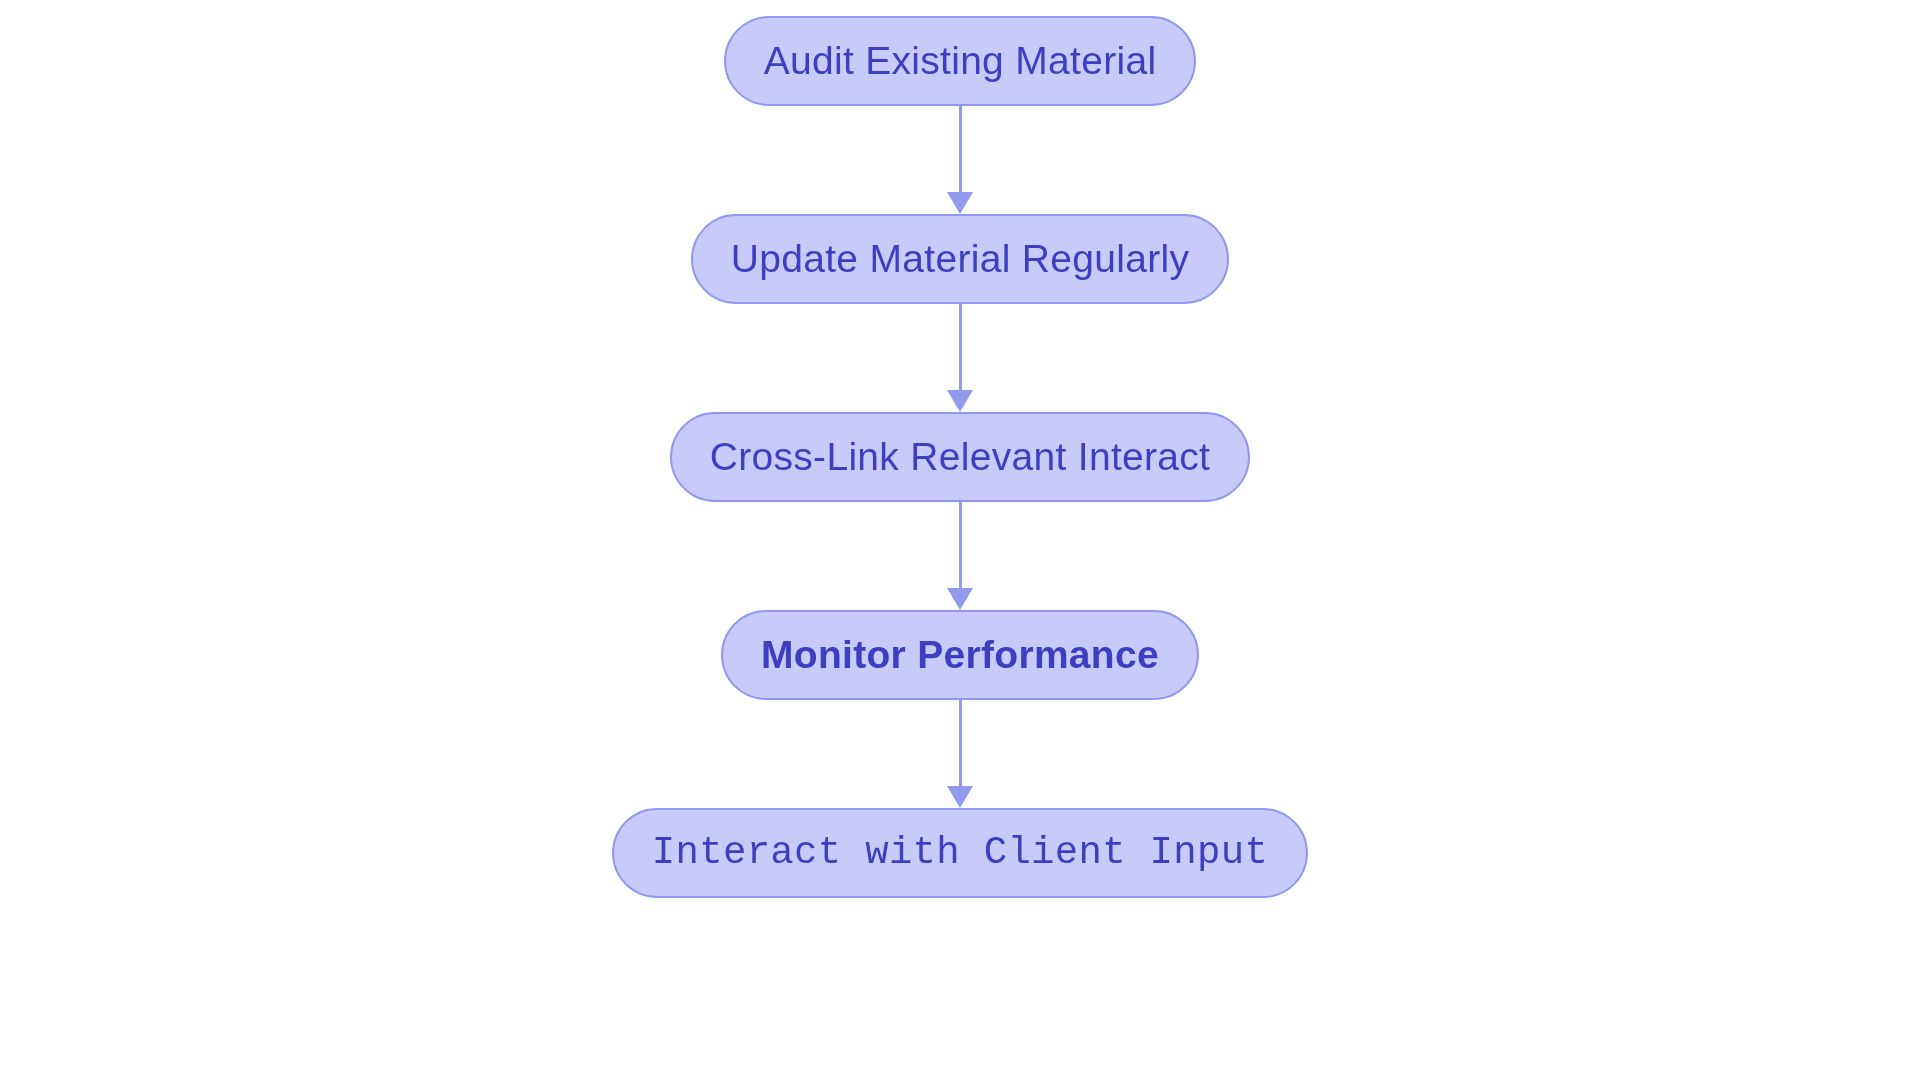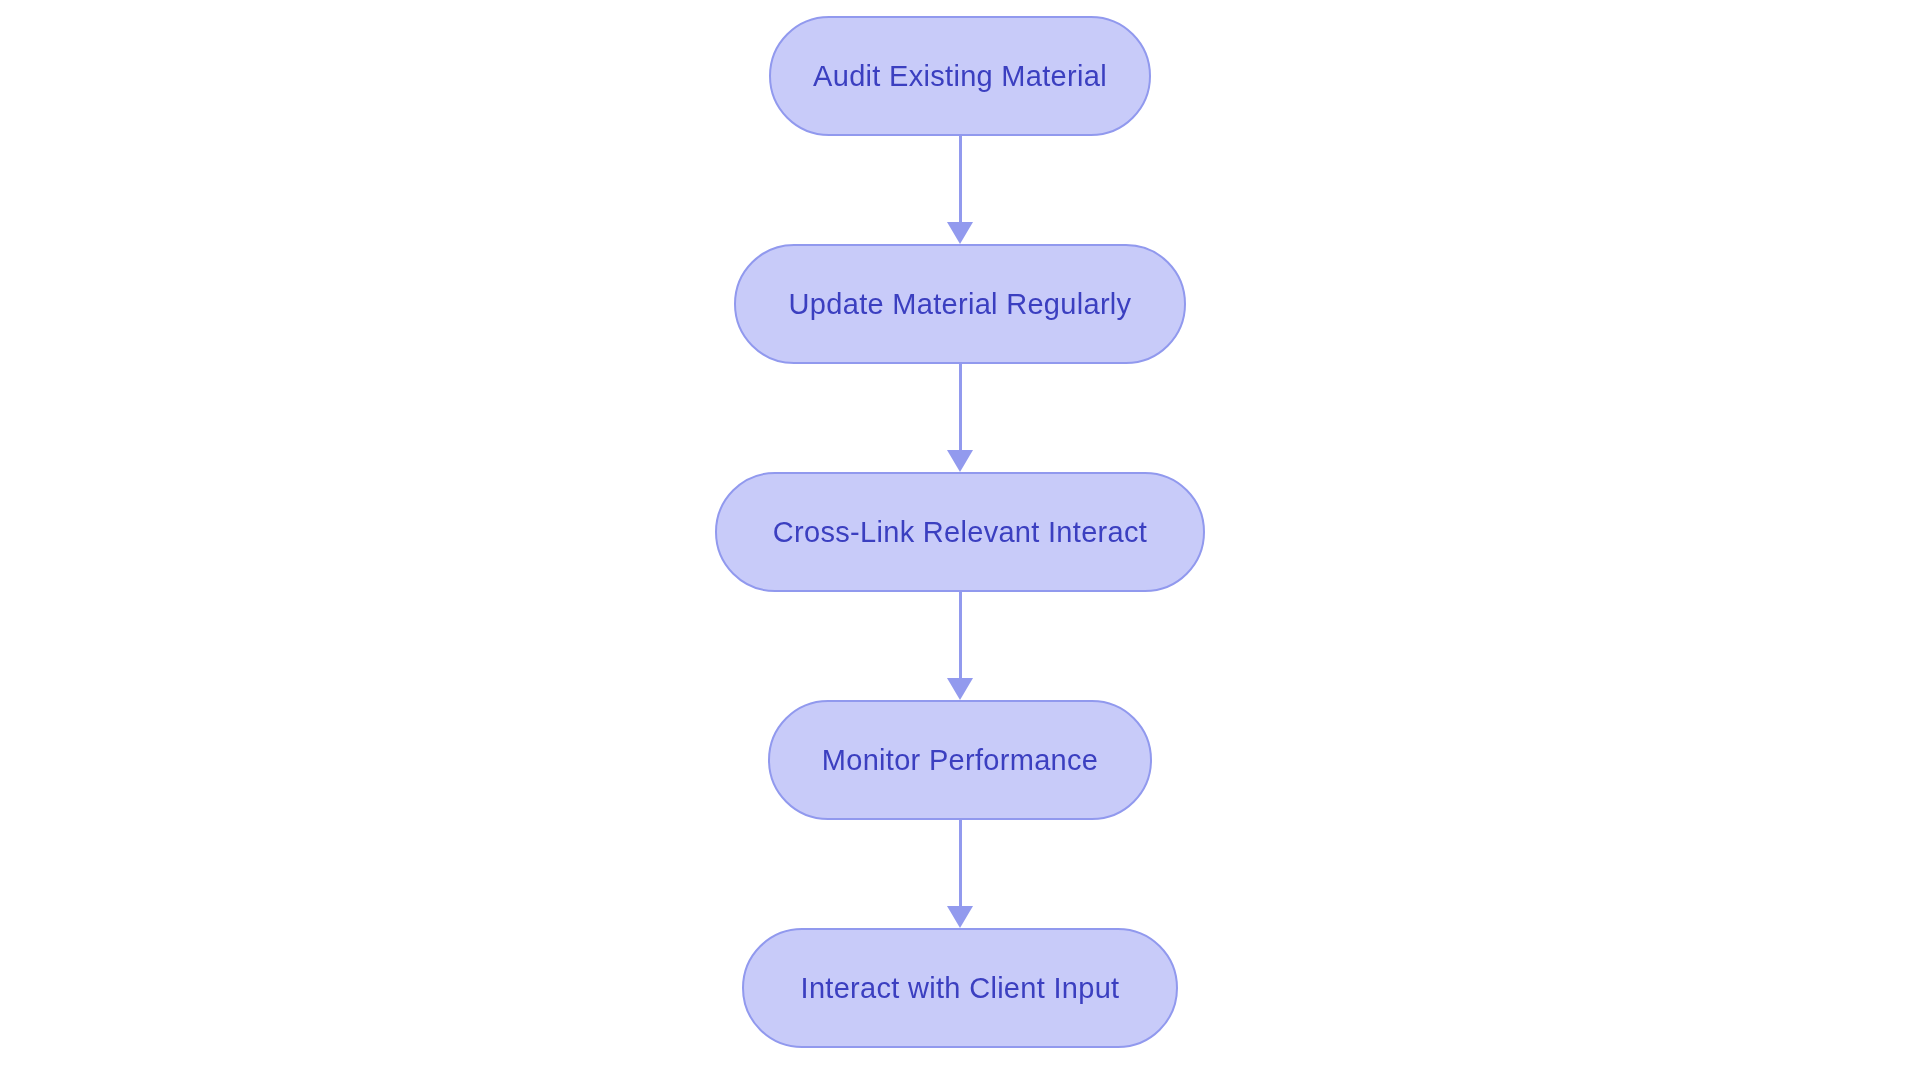--- a/index.html
+++ b/index.html
@@ -23,39 +23,39 @@
   }
   .canvas {
     width: 100%;
     height: 100%;
     display: flex;
     flex-direction: column;
     align-items: center;
     padding-top: 16px;
   }
   .node {
-    height: 120px;
+    height: 90px;
     flex: 0 0 auto;
     border-radius: 61px;
     background: var(--node-fill);
     border: 2px solid var(--node-border);
     color: var(--node-text);
     display: flex;
     align-items: center;
     justify-content: center;
     padding: 0 38px;
-    font-size: 29px;
+    font-size: 39px;
     letter-spacing: 0.3px;
     white-space: nowrap;
   }
   .node-1 { min-width: 382px; }
   .node-2 { min-width: 452px; }
   .node-3 { min-width: 490px; }
-  .node-4 { min-width: 384px; }
-  .node-5 { min-width: 436px; }
+  .node-4 { min-width: 384px; font-weight: bold; }
+  .node-5 { min-width: 436px; font-family: Liberation Mono, monospace; }
   .arrow {
     height: 108px;
     flex: 0 0 auto;
     display: flex;
     flex-direction: column;
     align-items: center;
   }
   .arrow-line {
     width: 3px;
     flex: 1 1 auto;

